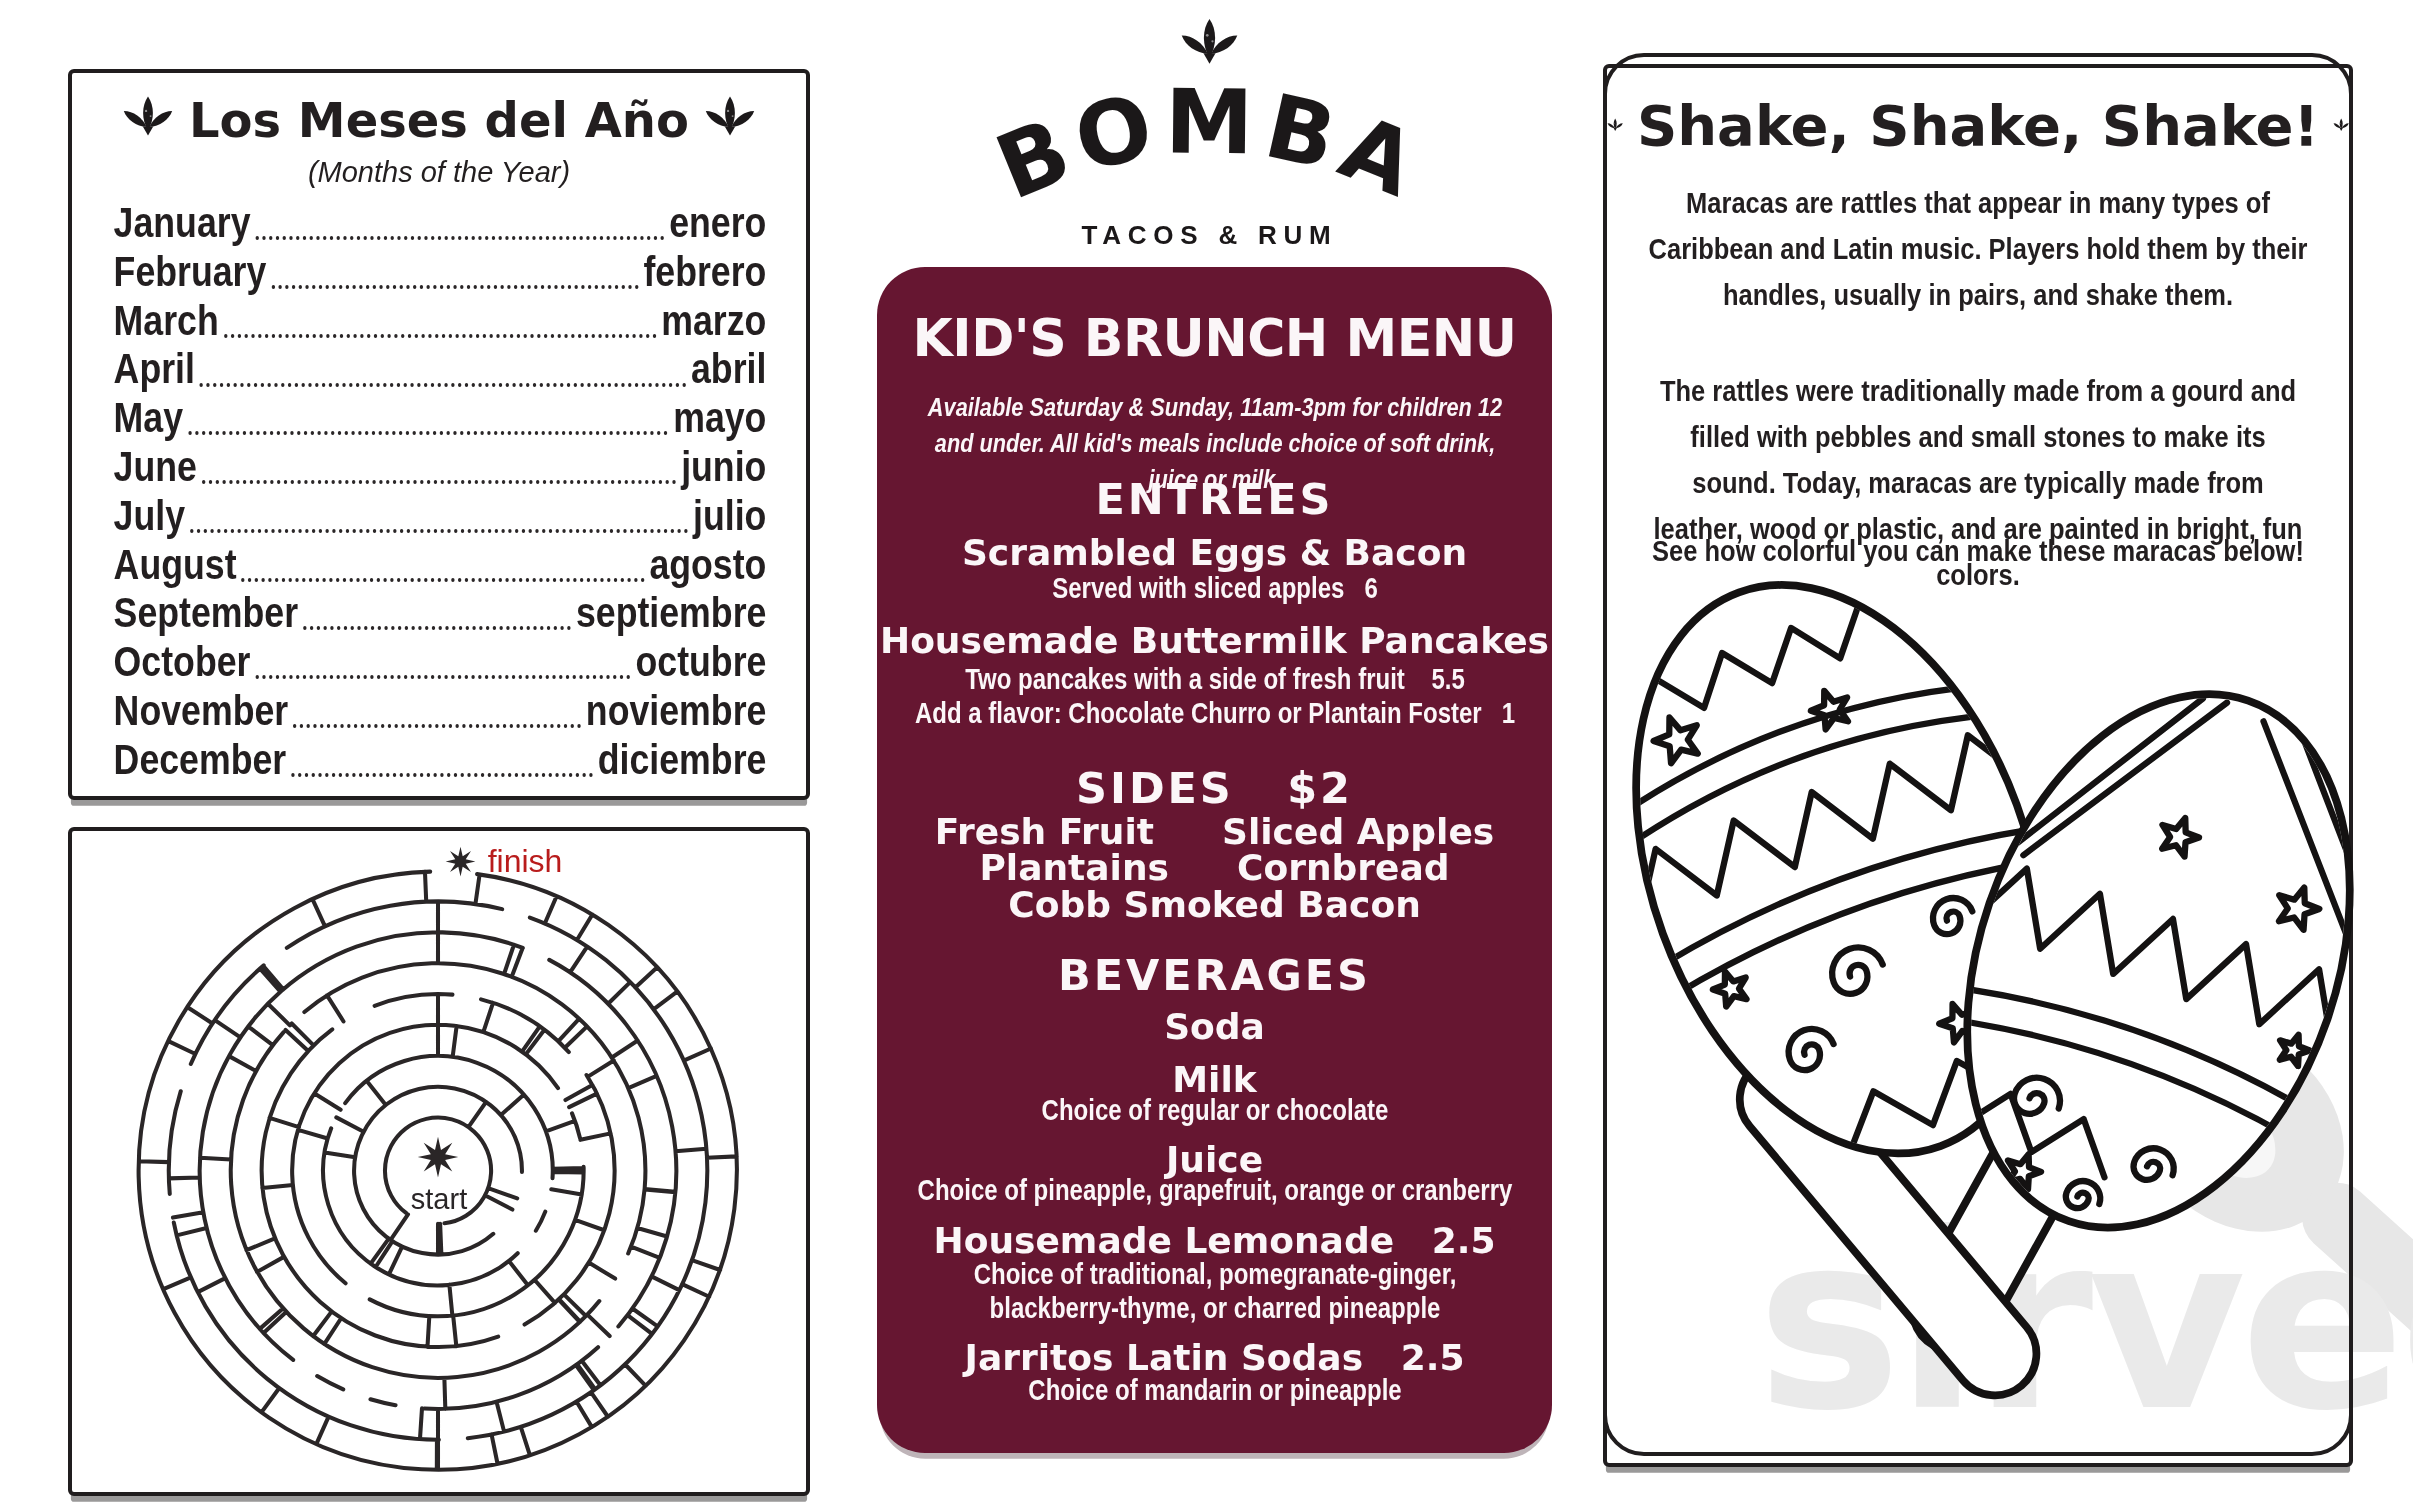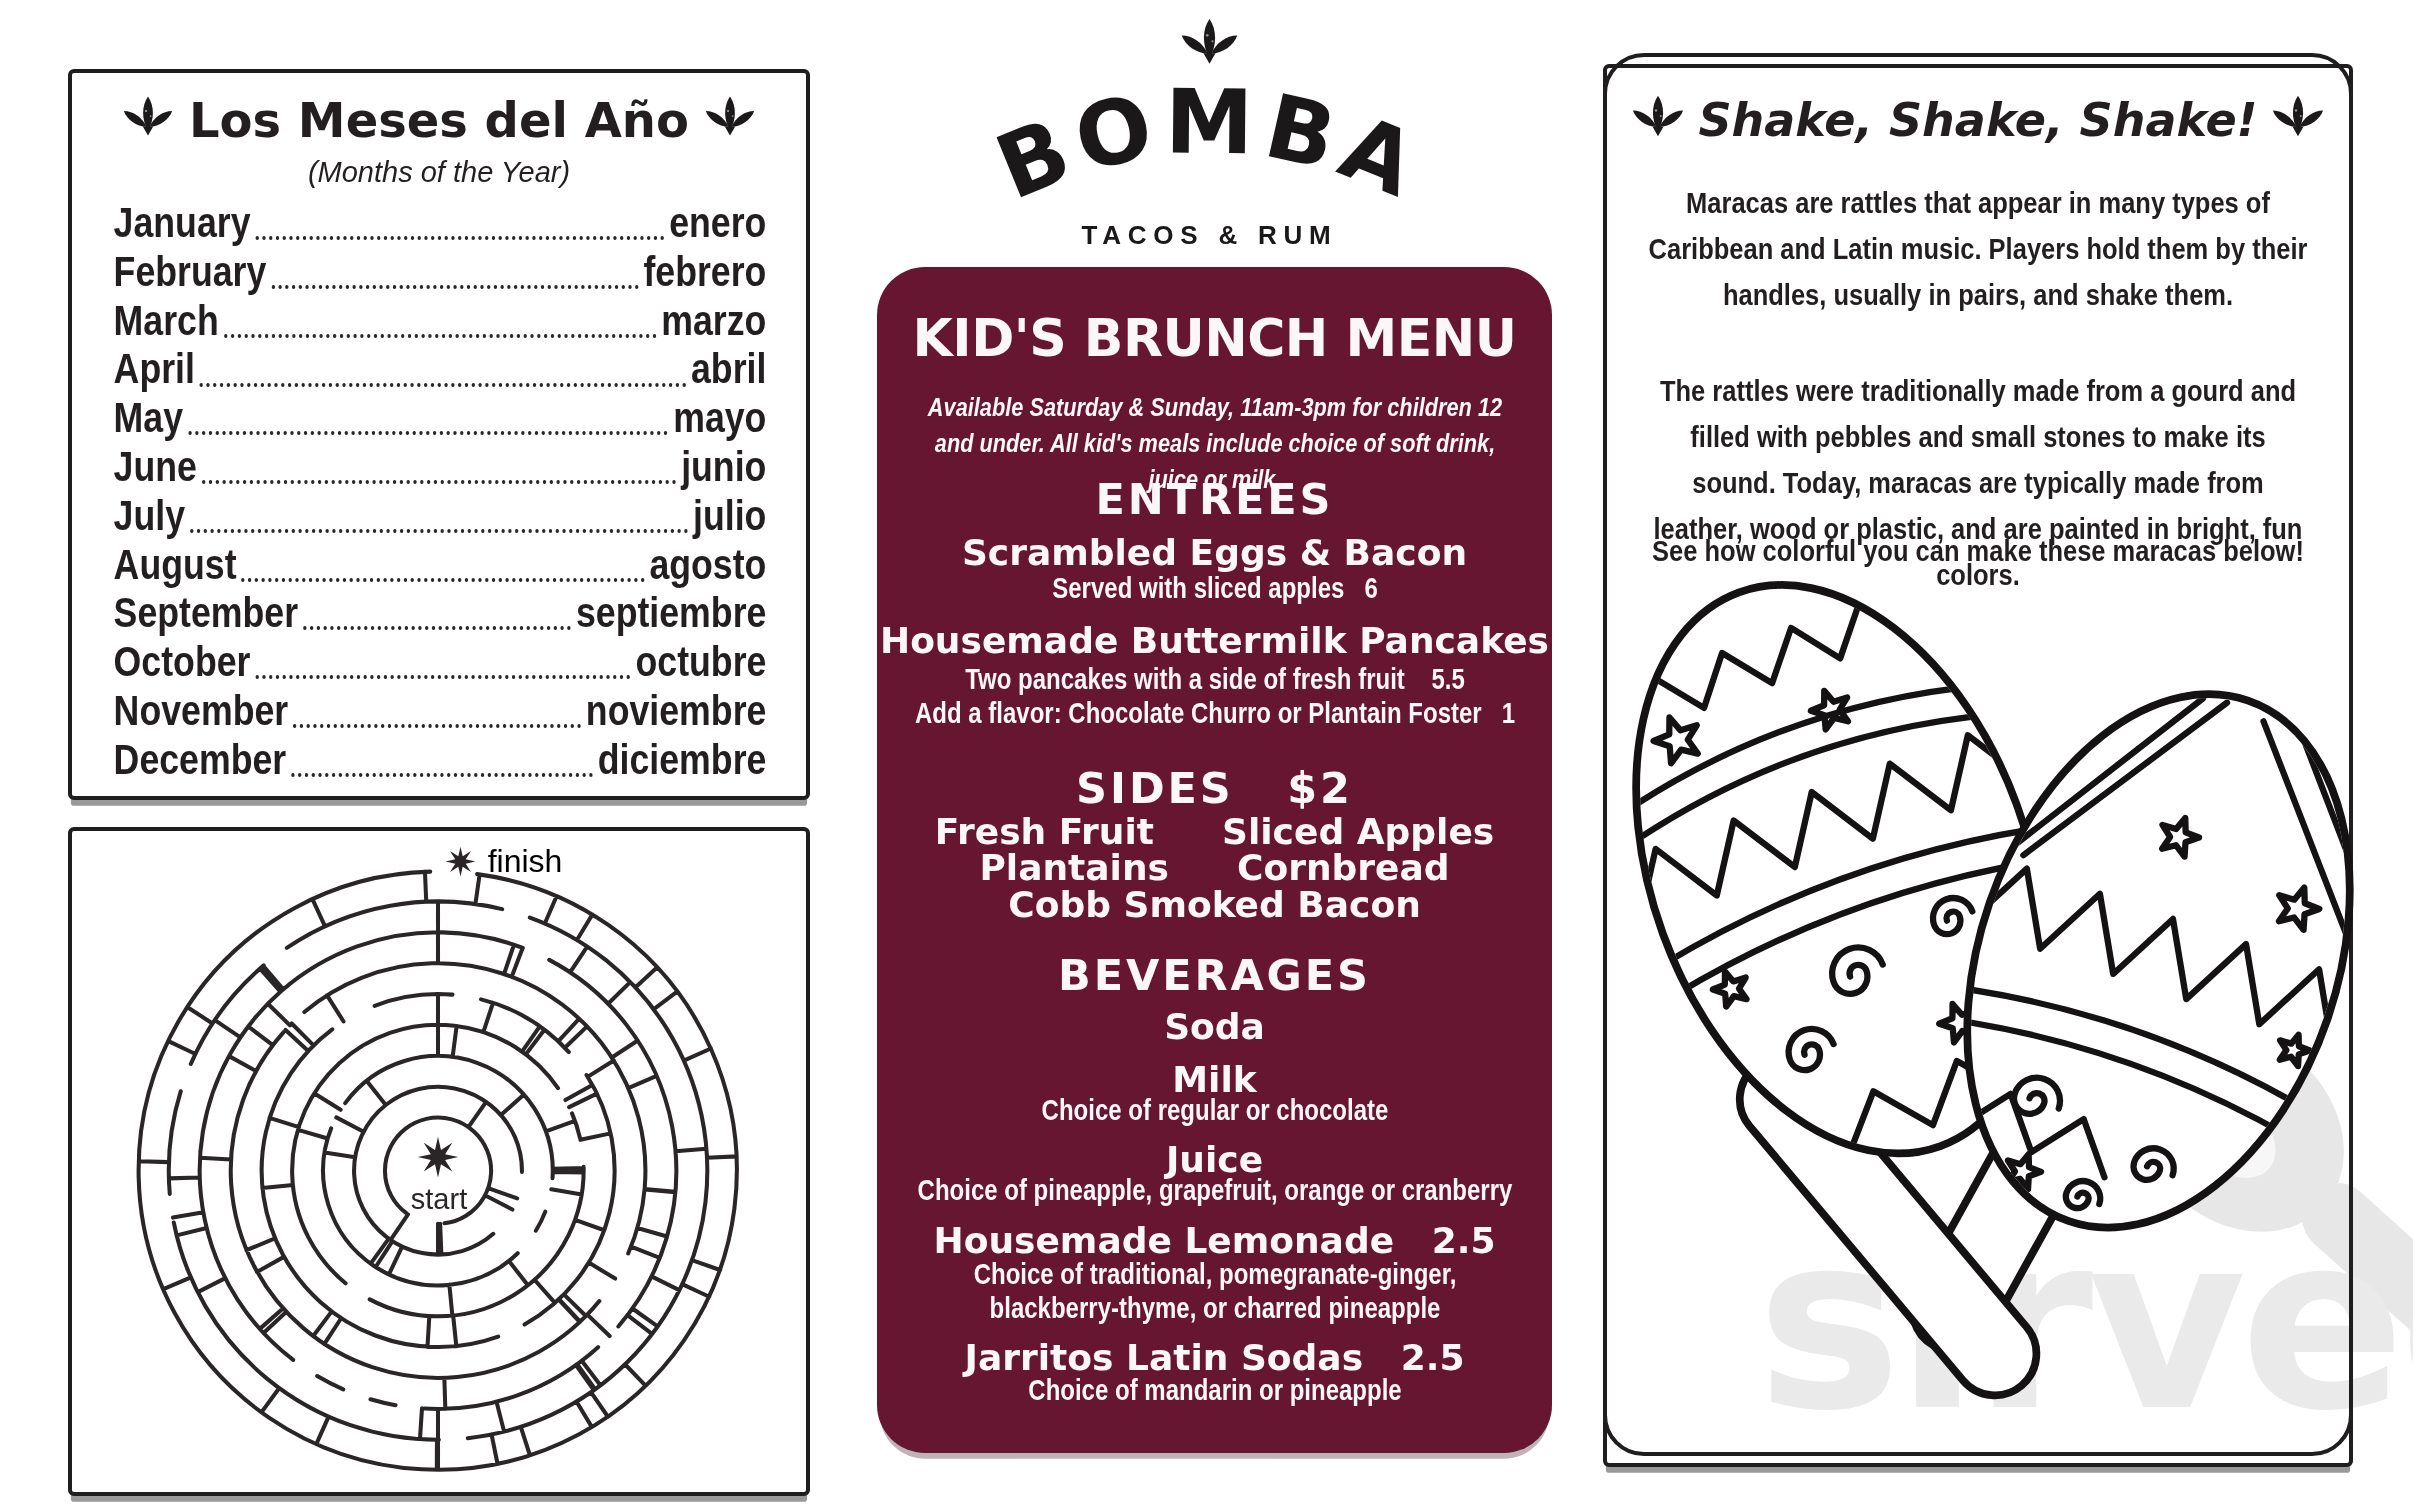--- a/index.html
+++ b/index.html
@@ -21,21 +21,21 @@
               transform:scaleX(.85);transform-origin:50% 0;}
   .month-row{display:flex;align-items:flex-end;height:42px;margin-bottom:6.8px;font-size:42px;font-weight:700;}
   .month-row .en{white-space:nowrap;line-height:1;}
   .month-row .es{white-space:nowrap;line-height:1;}
   .month-row .dots{flex:1;height:5.8px;border-bottom:4.8px dotted #2a2627;margin:0 5.8px 3.9px;}
 
   
   #maze-panel{left:68px;top:816px;width:742px;height:669px;}
   #maze-svg{position:absolute;left:0;top:0;}
   .maze-finish{position:absolute;left:371px;top:11.6px;display:flex;align-items:center;gap:9.7px;}
-  .maze-finish span{font-size:32px;font-weight:400;color:#000000;}
+  .maze-finish span{font-size:32px;font-weight:400;color:#b91c1c;}
   .maze-start{position:absolute;left:0;top:352px;width:100%;text-align:center;
               font-size:29px;color:#2a2627;}
   .star8{display:block;}
 
   
   #logo-svg{position:absolute;left:968px;top:13.5px;}
 
   
   #menu-card{position:absolute;left:877px;top:267px;width:675px;height:1186px;background:#661631;
              border-radius:48px;color:#fbf6f8;text-align:center;box-shadow:0 8.7px 0 -2.9px rgba(40,8,20,.3);}
@@ -48,21 +48,21 @@
   .mi-name{font-size:36px;}
   .mi-desc{font-size:30px;font-weight:700;line-height:34px;width:753px !important;
            left:50% !important;right:auto !important;transform:translateX(-50%) scaleX(.8);}
   .sides-row{display:flex;justify-content:center;gap:68px;font-size:36px;}
   .sides-row span{font-family:"DejaVu Sans",sans-serif;font-weight:700;}
 
   
   #shake-panel{left:1603px;top:53px;width:750px;height:1403px;}
   .shake-title-row{position:absolute;left:0;right:0;top:25px;display:flex;justify-content:center;
                    align-items:center;gap:13.5px;}
-  .shake-title{font-size:46px;white-space:nowrap;font-style:italic;}
+  .shake-title{font-size:56px;white-space:nowrap;}
   .shake-p{position:absolute;left:50%;width:782px;transform:translateX(-50%) scaleX(.85);
            text-align:center;font-size:30px;font-weight:700;line-height:46px;}
   #shake-border{position:absolute;left:1603px;top:53px;width:750px;height:1403px;
                 border:4.8px solid #201d1e;border-radius:41px;box-sizing:border-box;background:transparent;}
   #watermark-svg{position:absolute;left:1641px;top:946px;}
   #maracas-svg{position:absolute;left:1608px;top:536px;}
 </style>
 </head>
 <body>
 

